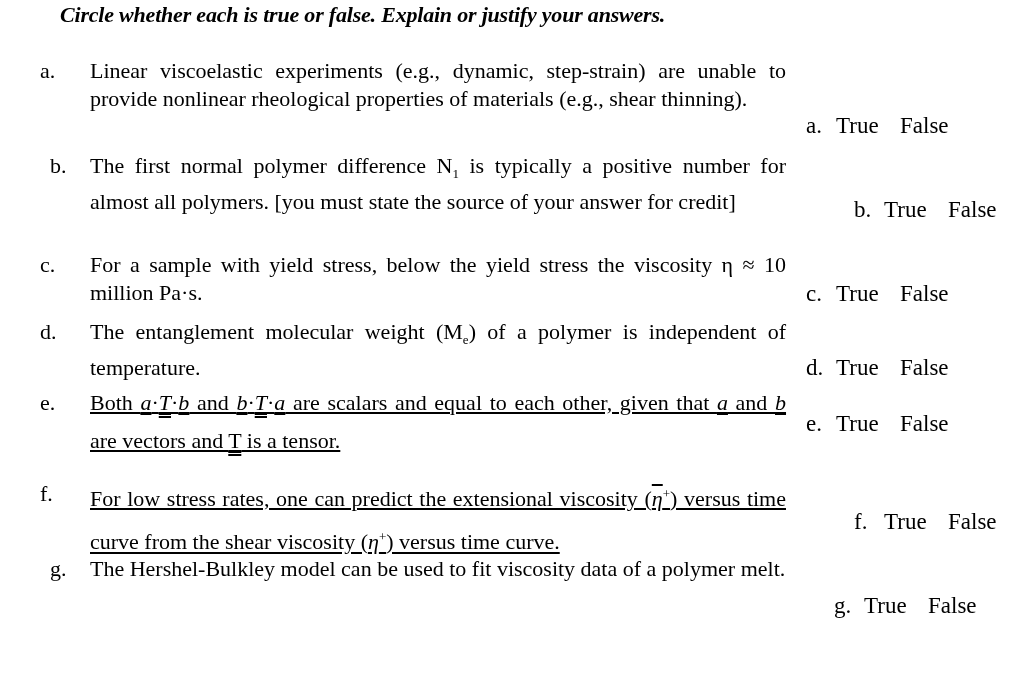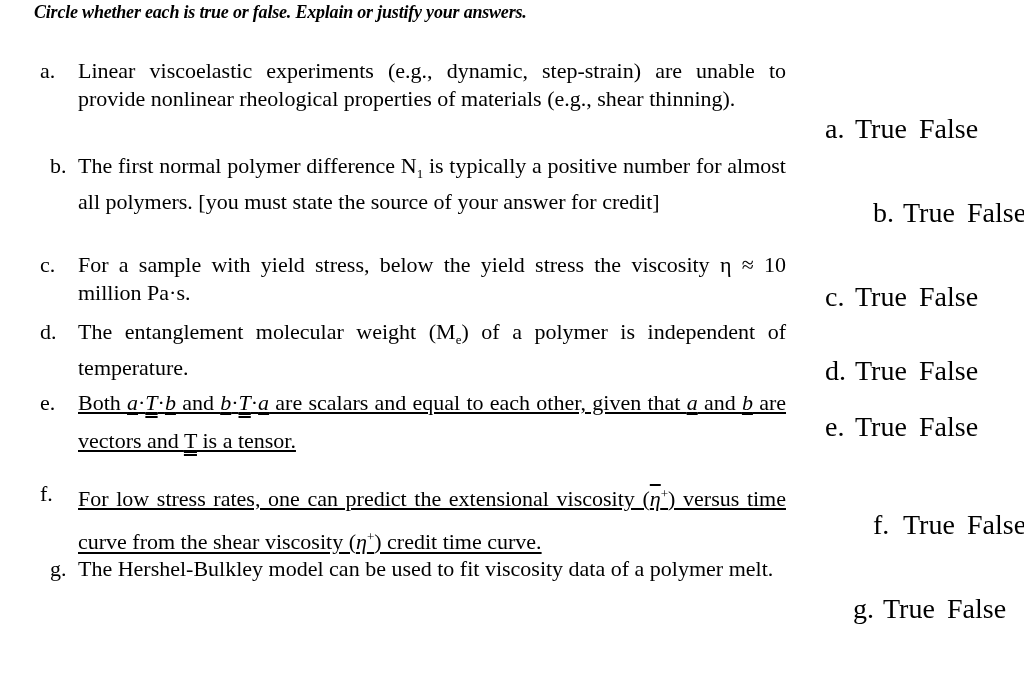--- a/index.html
+++ b/index.html
@@ -11,51 +11,51 @@
     width: 1024px;
     height: 677px;
     position: relative;
     overflow: hidden;
     font-family: "Liberation Serif", "DejaVu Serif", serif;
     color: #000000;
     font-size: 22px;
   }
   .instructions {
     position: absolute;
-    left: 34px;
+    left: 60px;
     top: 2px;
     font-weight: bold;
     font-style: italic;
-    font-size: 18px;
+    font-size: 22px;
     letter-spacing: -0.2px;
     white-space: nowrap;
   }
   .question {
     position: absolute;
     left: 40px;
     width: 746px;
     line-height: 28px;
   }
   .question .letter {
     position: absolute;
     left: 0;
     top: 0;
   }
   .question.indent-b .letter { left: 10px; }
   .question .body {
-    margin-left: 38px;
+    margin-left: 50px;
     text-align: justify;
     text-align-last: left;
   }
   .question.tall .body { line-height: 38px; text-decoration: underline; }
   .answer {
     position: absolute;
-    left: 825px;
+    left: 806px;
     white-space: nowrap;
-    font-size: 28px;
+    font-size: 23px;
   }
   .answer .a-letter { display: inline-block; width: 30px; }
   .answer .opt { display: inline-block; }
   .answer .opt.true { width: 64px; }
   .vec {
     font-style: italic;
     text-decoration: underline;
     text-underline-offset: 3px;
   }
   .tensor {
@@ -99,21 +99,21 @@
   <div class="body"><span>The entanglement molecular weight (M</span><sub>e</sub><span>) of a polymer is independent of temperature.</span></div>
 </div>
 
 <div class="question tall" style="top:384px;">
   <span class="letter" style="top:5px;">e.</span>
   <div class="body"><span>Both </span><span class="vec">a</span><span>·</span><span class="tensor">T</span><span>·</span><span class="vec">b</span><span> and </span><span class="vec">b</span><span>·</span><span class="tensor">T</span><span>·</span><span class="vec">a</span><span> are scalars and equal to each other, given that </span><span class="vec">a</span><span> and </span><span class="vec">b</span><span> are vectors and </span><span class="tensor-up">T</span><span> is a tensor.</span></div>
 </div>
 
 <div class="question tall" style="top:475px;">
   <span class="letter" style="top:5px;">f.</span>
-  <div class="body"><span>For low stress rates, one can predict the extensional viscosity (</span><span class="eta-bar">η</span><sup>+</sup><span>) versus time curve from the shear viscosity (</span><span class="eta">η</span><sup>+</sup><span>) credit time curve.</span></div>
+  <div class="body"><span>For low stress rates, one can predict the extensional viscosity (</span><span class="eta-bar">η</span><sup>+</sup><span>) versus time curve from the shear viscosity (</span><span class="eta">η</span><sup>+</sup><span>) versus time curve.</span></div>
 </div>
 
 <div class="question indent-b" style="top:555px;">
   <span class="letter">g.</span>
   <div class="body">The Hershel-Bulkley model can be used to fit viscosity data of a polymer melt.</div>
 </div>
 
 <div class="answer" style="top:113px;">
   <span class="a-letter">a.</span><span class="opt true">True</span><span class="opt false">False</span>
 </div>

